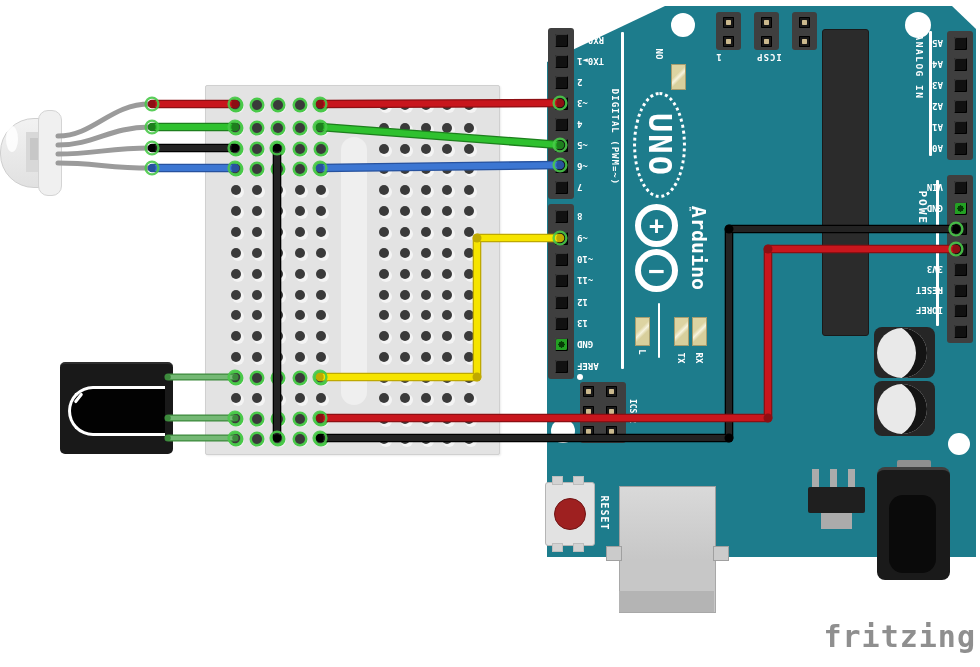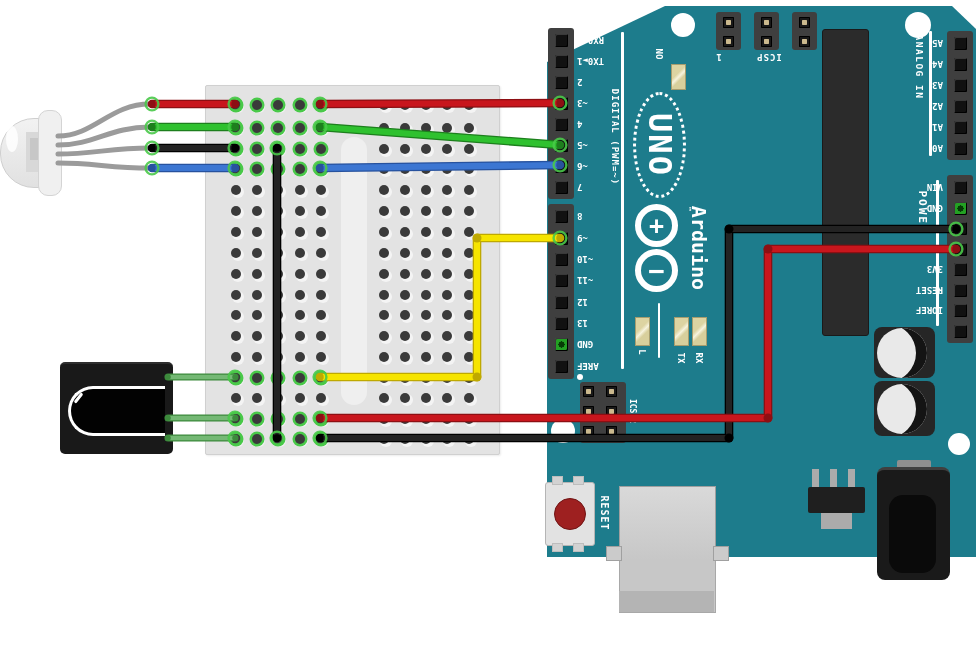--- a/index.html
+++ b/index.html
@@ -538,13 +538,14 @@
       <polyline points="320,418 768,418 768,249 956,249" stroke="#8d0f13" stroke-width="8.6" fill="none" stroke-linecap="round" stroke-linejoin="round"></polyline>
       <polyline points="320,418 768,418 768,249 956,249" stroke="#c8161d" stroke-width="6" fill="none" stroke-linecap="round" stroke-linejoin="round"></polyline>
       <circle cx="320" cy="418" r="3.7199999999999998" fill="#8d0f13"></circle>
       <circle cx="768" cy="418" r="4.5" fill="#8d0f13"></circle>
       <circle cx="768" cy="249" r="4.5" fill="#8d0f13"></circle>
       <circle cx="956" cy="249" r="3.7199999999999998" fill="#8d0f13"></circle>
       <circle cx="320" cy="418" r="6.4" fill="none" stroke="#49c949" stroke-width="2.4" opacity="0.9"></circle>
       <circle cx="956" cy="249" r="6.4" fill="none" stroke="#49c949" stroke-width="2.4" opacity="0.9"></circle>
     </svg>
 
+  <div id="watermark">fritzing</div>
 </div>
 
 </body></html>

